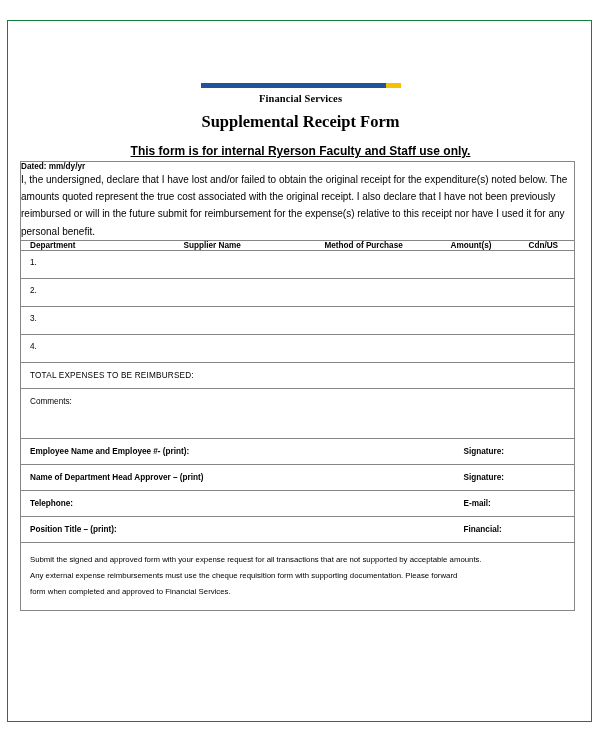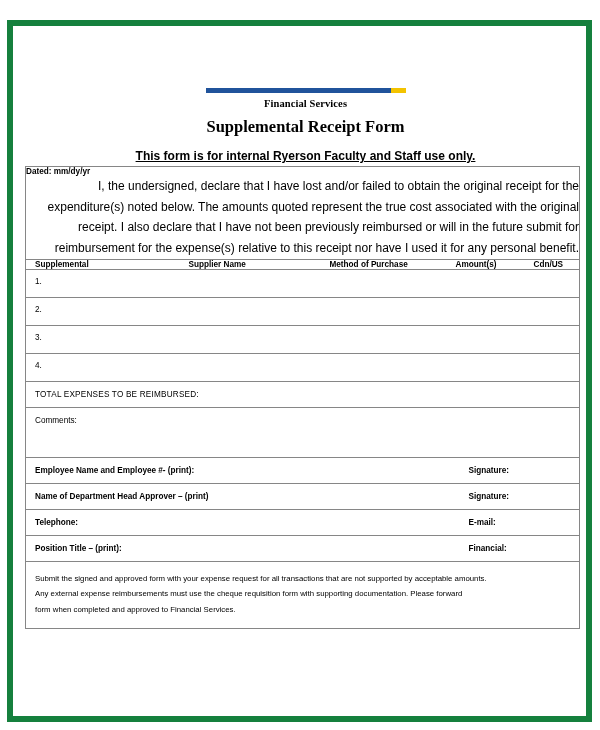--- a/index.html
+++ b/index.html
@@ -12,21 +12,21 @@
   }
 
   
   #page-sheet {
     position: absolute;
     left: 7px;
     top: 20px;
     width: 585px;
     height: 702px;
     background: #ffffff;
-    border: 6px solid #15803d;
+    border: 1px solid #15803d;
     overflow: hidden;
   }
 
   
   .masthead {
     position: absolute;
     left: 0; top: 0;
     width: 585px;
   }
   .rule-bar {
@@ -88,24 +88,24 @@
     vertical-align: top;
     color: #000;
   }
 
   .declaration-date {
     font-size: 8.2px;
     font-weight: bold;
     padding: 6px 9px 3px 9px;
   }
   .declaration-body {
-    font-size: 12px;
+    font-size: 10px;
     line-height: 1.72;
     padding: 3px 9px 11px 9px;
-    text-align: right;
+    text-align: left;
   }
 
   
   .col-head {
     font-size: 8.2px;
     font-weight: bold;
     padding: 8px 0 8px 0;
     border-left: 0 !important;
     border-right: 0 !important;
   }
@@ -177,21 +177,21 @@
     <tbody>
 
       <tr>
         <td colspan="5" class="declaration-date" style="border-bottom:0;">Dated: mm/dy/yr</td>
       </tr>
       <tr>
         <td colspan="5" class="declaration-body" style="border-top:0;">I, the undersigned, declare that I have lost and/or failed to obtain the original receipt for the expenditure(s) noted below.   The amounts quoted represent the true cost associated with the original receipt.   I also declare that I have not been previously reimbursed or will in the future submit for reimbursement for the expense(s) relative to this receipt nor have I used it for any personal benefit.</td>
       </tr>
 
       <tr class="headrow">
-        <td class="col-head" style="padding-left:9px;">Supplemental</td>
+        <td class="col-head" style="padding-left:9px;">Department</td>
         <td class="col-head" style="padding-left:8px;">Supplier Name</td>
         <td class="col-head" style="padding-left:21px;">Method of Purchase</td>
         <td class="col-head" style="padding-left:7px;">Amount(s)</td>
         <td class="col-head" style="padding-left:13px;">Cdn/US</td>
       </tr>
 
       <tr class="item-row">
         <td colspan="5">1.</td>
       </tr>
       <tr class="item-row">

